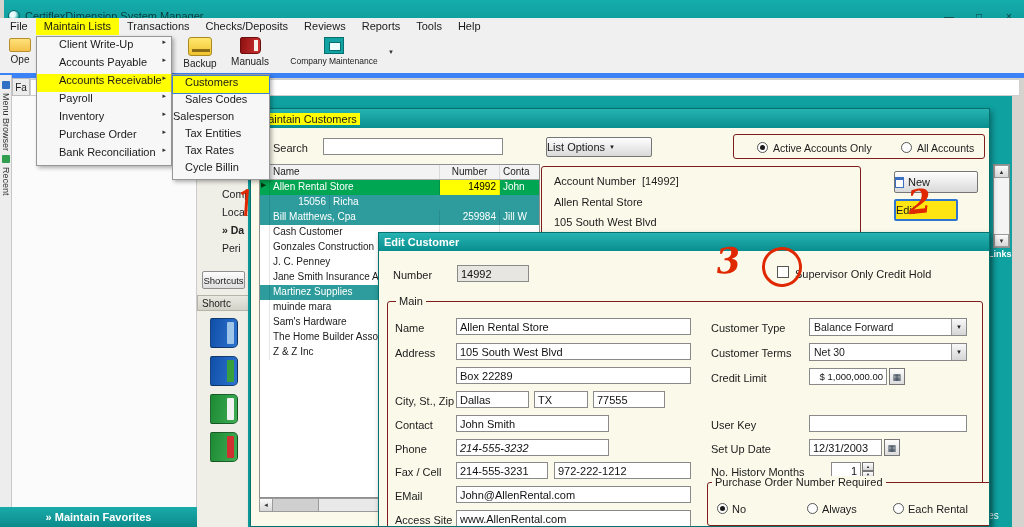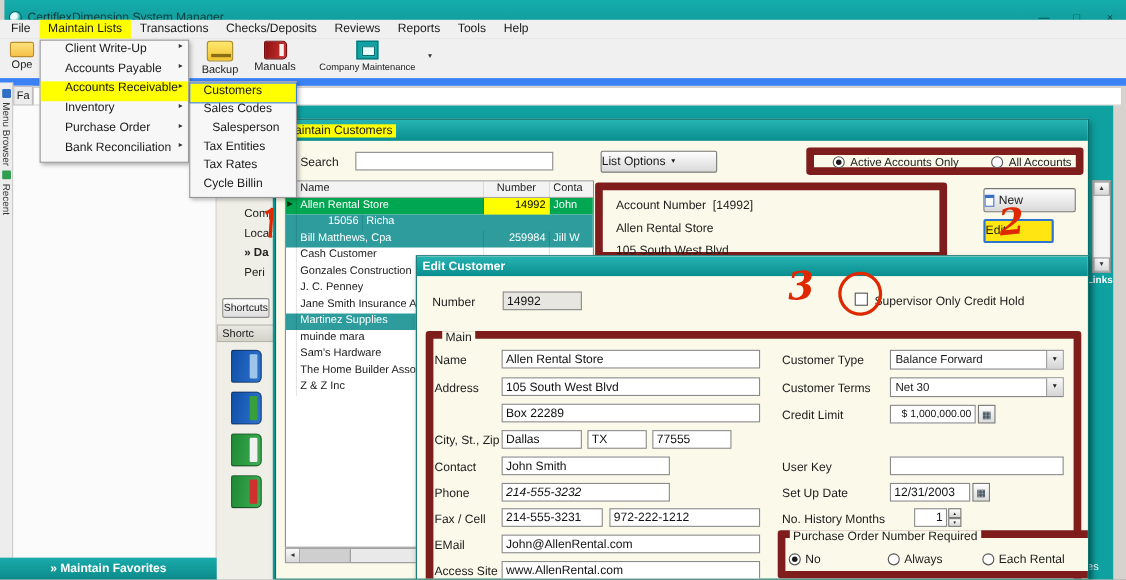--- a/index.html
+++ b/index.html
@@ -11,21 +11,21 @@
   .titlebar{left:4px;top:0;width:1024px;height:32px;background:linear-gradient(#16adad,#0d9494);display:flex;align-items:center;padding:0 4px;gap:5px;z-index:5}
   .app-icon{width:12px;height:12px;border-radius:50%;background:radial-gradient(circle at 35% 35%,#eafafa 0 30%,#0a9e9e 70%);border:1px solid #056a6a}
   .wtitle{font-size:11px;color:#073b3a}
   .wbtns{margin-left:auto;display:flex}
   .wbtn{width:30px;height:18px;display:flex;align-items:center;justify-content:center;font-size:10px;color:#083d3c;cursor:default}
   
   .menubar{left:0;top:18px;width:1024px;height:17px;background:#f0f0f0;display:flex;align-items:stretch;padding-left:2px;z-index:5}
   .mitem{padding:2px 8px;font-size:11px;white-space:nowrap}
   .hl-y{background:#ffff00}
   
-  .toolbar{left:0;top:35px;width:1024px;height:43px;background:#f0f0f0;border-bottom:7px solid #3b82f6;z-index:1}
+  .toolbar{left:0;top:35px;width:1024px;height:43px;background:#f0f0f0;border-bottom:5px solid #3b82f6;z-index:1}
   .tbitem{position:absolute;display:flex;flex-direction:column;align-items:center;font-size:10px;color:#222;gap:2px}
   .folder-ico{width:22px;height:14px;background:linear-gradient(#ffe27a,#f4c14a);border:1px solid #b98e2e;border-radius:2px}
   .backup-ico{width:24px;height:19px;background:linear-gradient(#ffe76e,#f0c330);border:1px solid #a98a20;border-radius:3px;position:relative}
   .backup-ico i{position:absolute;left:3px;top:11px;width:18px;height:3px;background:#8a6d14}
   .book-ico{width:21px;height:17px;background:linear-gradient(100deg,#8c1010,#d23434);border:1px solid #6d0d0d;border-radius:2px 4px 4px 2px;position:relative}
   .book-ico i{position:absolute;right:2px;top:2px;bottom:2px;width:4px;background:#f7f4ee}
   .company-ico{width:20px;height:17px;background:#11a3a3;border:1px solid #076e6e;position:relative}
   .company-ico i{position:absolute;left:4px;top:4px;width:12px;height:9px;background:
     linear-gradient(#eafefe,#eafefe);box-shadow:inset 0 0 0 1px #076e6e}
   .strip2{left:30px;top:79px;width:990px;height:17px;background:#ffffff;border:1px solid #cfcfcf;z-index:1}
@@ -55,21 +55,21 @@
   .menu-item .arr{position:absolute;right:5px;font-size:7px;color:#333}
   .mi-18{height:18px}.mi-17{height:17px}
   .sel-box{outline:1px solid #3f7fd6}
   
   .lbl{position:absolute;font-size:11px;white-space:nowrap;color:#1c1c1c}
   .tinput{position:absolute;border:1px solid #8a8a8a;background:#fff;font:11px "Liberation Sans",sans-serif;padding:0 3px;height:17px;color:#111}
   .ro{background:#e7e6e0}
   .btn{position:absolute;border:1px solid #767676;background:linear-gradient(#fefefe,#d9d9d9);border-radius:2px;display:flex;align-items:center;gap:4px;font-size:11px;cursor:default}
   .btn-edit{background:#ffe612;border:2px solid #2f74d0}
   .doc-ico{width:9px;height:11px;background:#fff;border:1px solid #3a6fc4;border-top:3px solid #3a6fc4}
-  .grp{position:absolute;border:7px solid #7f1d1d;border-radius:3px}
+  .grp{position:absolute;border:1px solid #7f1d1d;border-radius:3px}
   .grp-lbl{position:absolute;top:-7px;background:#faf9ea;padding:0 3px;font-size:11px;white-space:nowrap}
   .radio{position:absolute;width:11px;height:11px;border:1px solid #555;border-radius:50%;background:#fff}
   .radio.sel::after{content:"";display:block;width:5px;height:5px;margin:2px;border-radius:50%;background:#1a1a1a}
   .chk{position:absolute;width:12px;height:12px;border:1px solid #555;background:#fff}
   .select{position:absolute;height:18px;border:1px solid #888;background:#fff;display:flex;align-items:center;font-size:10.5px;padding-left:4px}
   .sel-arrow{margin-left:auto;width:15px;align-self:stretch;border-left:1px solid #999;background:linear-gradient(#f8f8f8,#d5d5d5);display:flex;align-items:center;justify-content:center;font-size:6px;color:#222}
   .iconbtn{position:absolute;width:16px;height:17px;border:1px solid #777;background:linear-gradient(#fdfdfd,#dcdcdc);display:flex;align-items:center;justify-content:center;font-size:9px;color:#234}
   .spin{position:absolute;width:12px;height:17px;display:flex;flex-direction:column}
   .spin span{flex:1;border:1px solid #777;background:linear-gradient(#fdfdfd,#d8d8d8);font-size:4px;display:flex;align-items:center;justify-content:center;color:#222}
   
@@ -406,41 +406,45 @@
       </div>
     <div class="menu-item mi-18">
         <span>Accounts Payable</span>
         <span class="arr">▸</span>
       </div>
     <div class="menu-item mi-18 hl-y">
         <span>Accounts Receivable</span>
         <span class="arr">▸</span>
       </div>
     <div class="menu-item mi-18">
+        <span>Payroll</span>
+        <span class="arr">▸</span>
+      </div>
+    <div class="menu-item mi-18">
         <span>Inventory</span>
         <span class="arr">▸</span>
       </div>
     <div class="menu-item mi-18">
         <span>Purchase Order</span>
         <span class="arr">▸</span>
       </div>
     <div class="menu-item mi-18">
         <span>Bank Reconciliation</span>
         <span class="arr">▸</span>
       </div>
   </div>
 
   <div class="menu" style="left:172px;top:74px;width:98px">
     <div class="menu-item mi-17 hl-y sel-box" style="padding-left:12px">
         <span>Customers</span>
       </div>
     <div class="menu-item mi-17" style="padding-left:12px">
         <span>Sales Codes</span>
       </div>
-    <div class="menu-item mi-17" style="padding-left:20px">
+    <div class="menu-item mi-17" style="padding-left:0">
         <span>Salesperson</span>
       </div>
     <div class="menu-item mi-17" style="padding-left:12px">
         <span>Tax Entities</span>
       </div>
     <div class="menu-item mi-17" style="padding-left:12px">
         <span>Tax Rates</span>
       </div>
     <div class="menu-item mi-17" style="padding-left:12px">
         <span>Cycle Billin</span>

